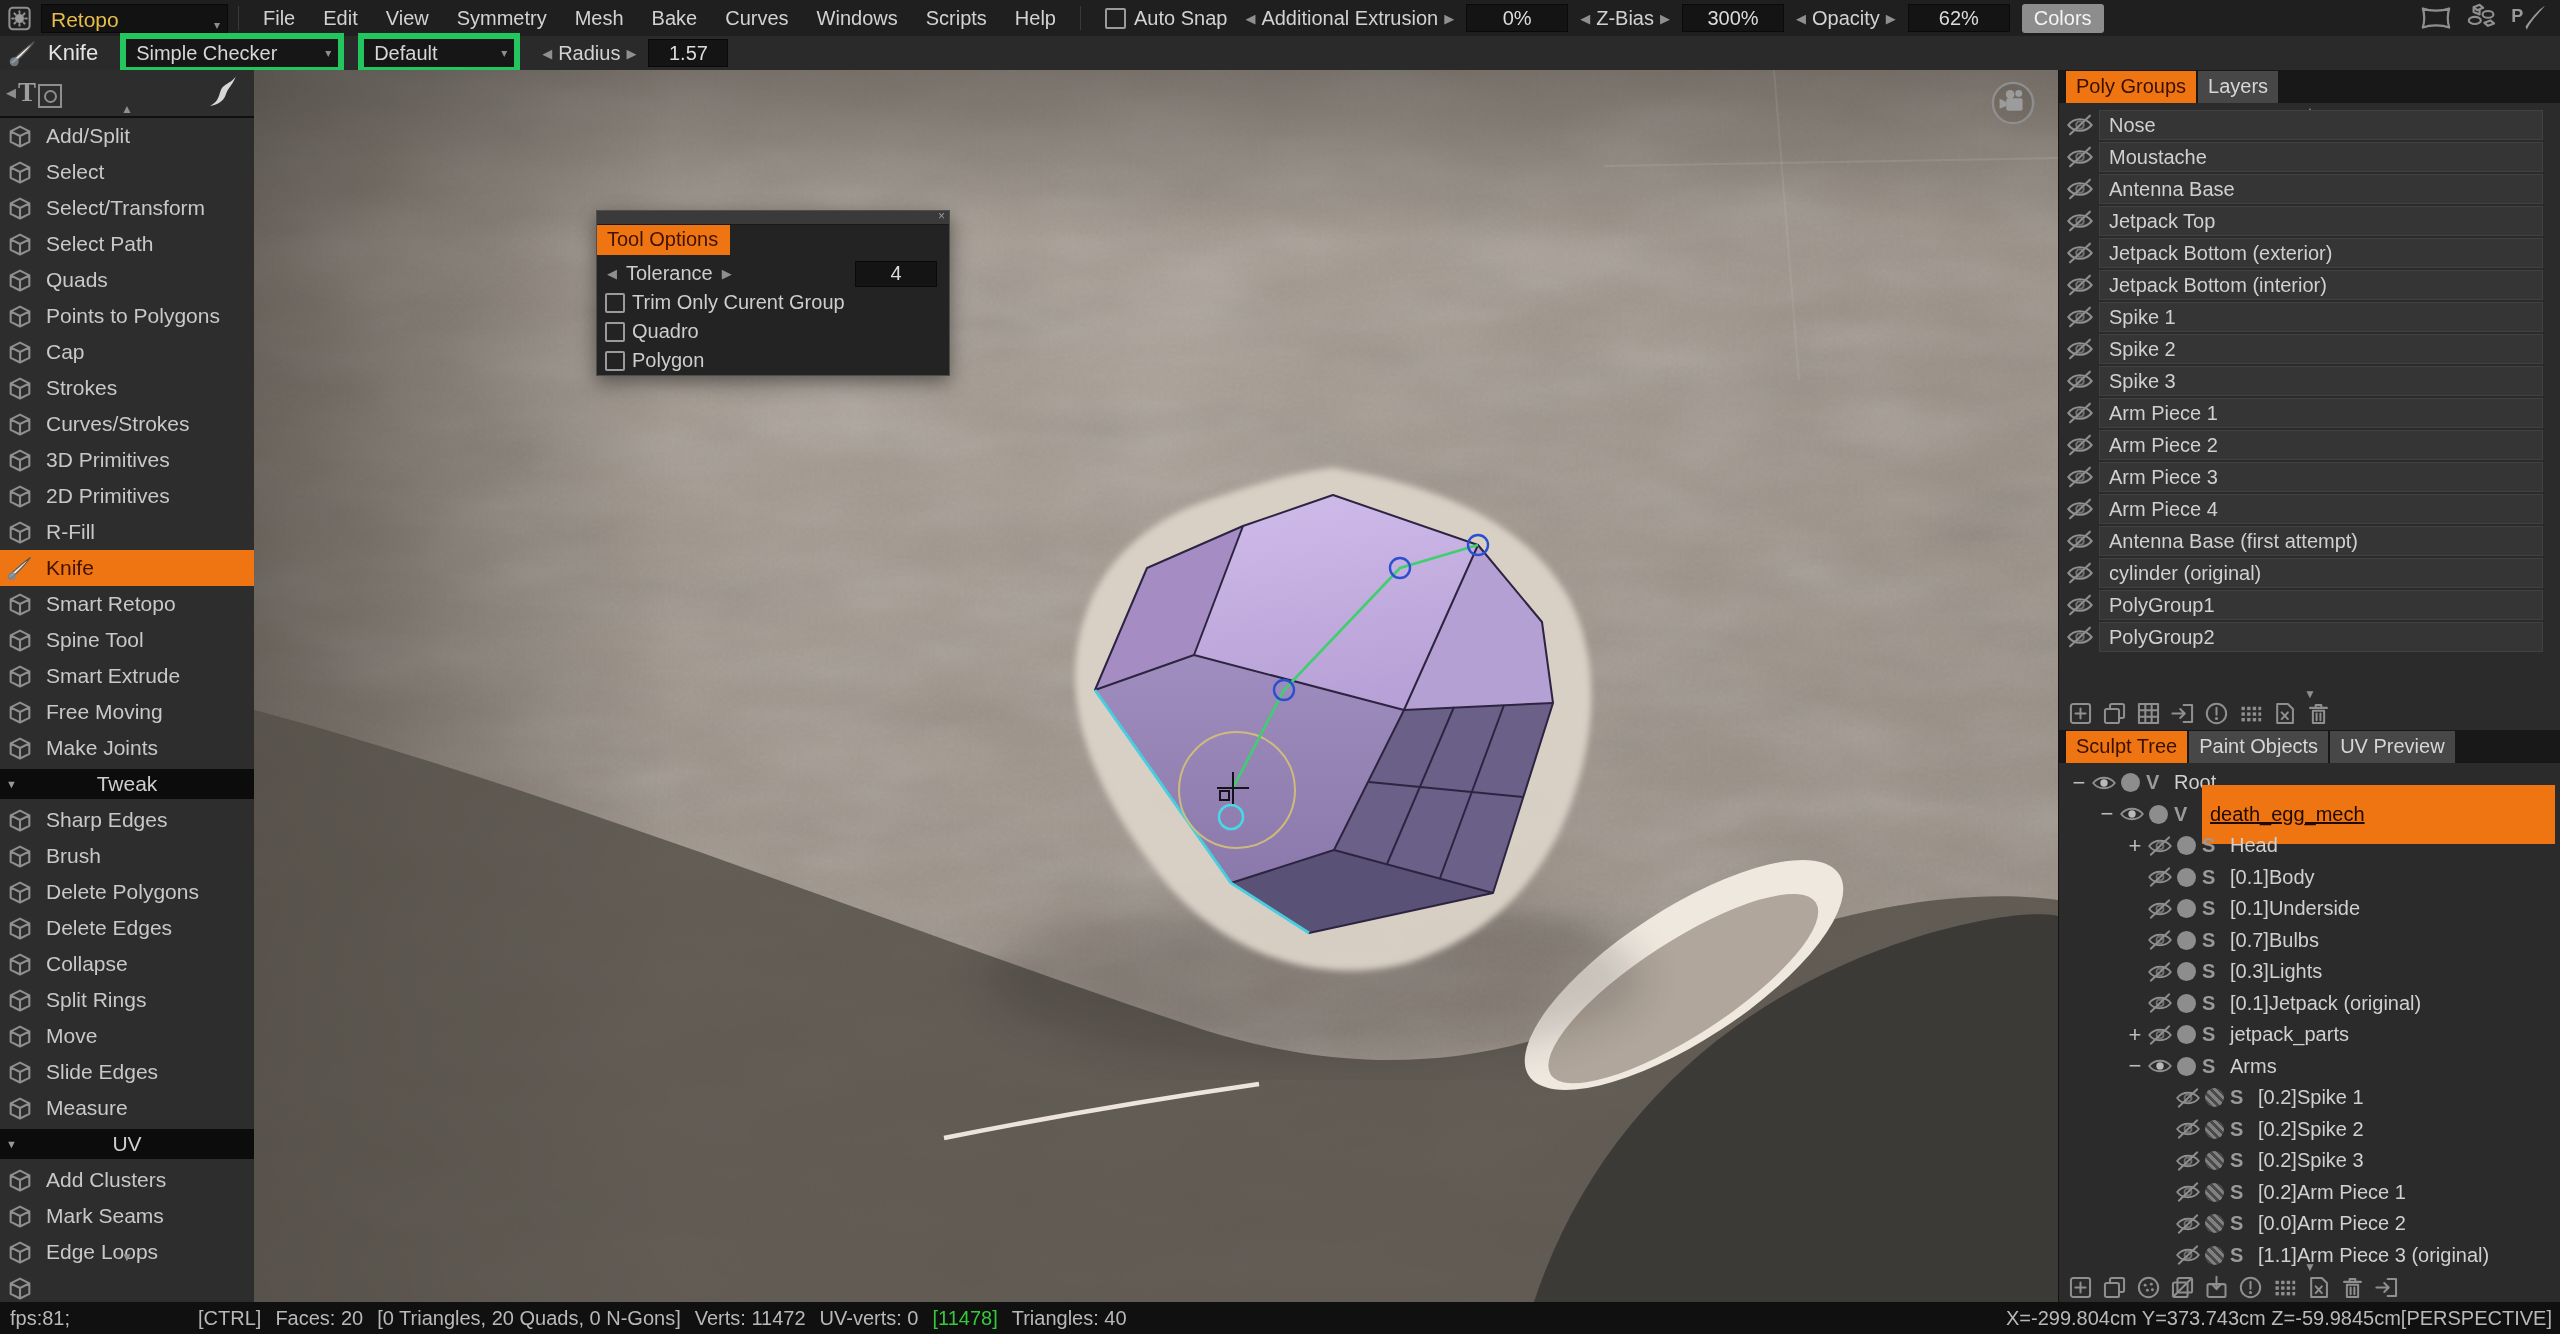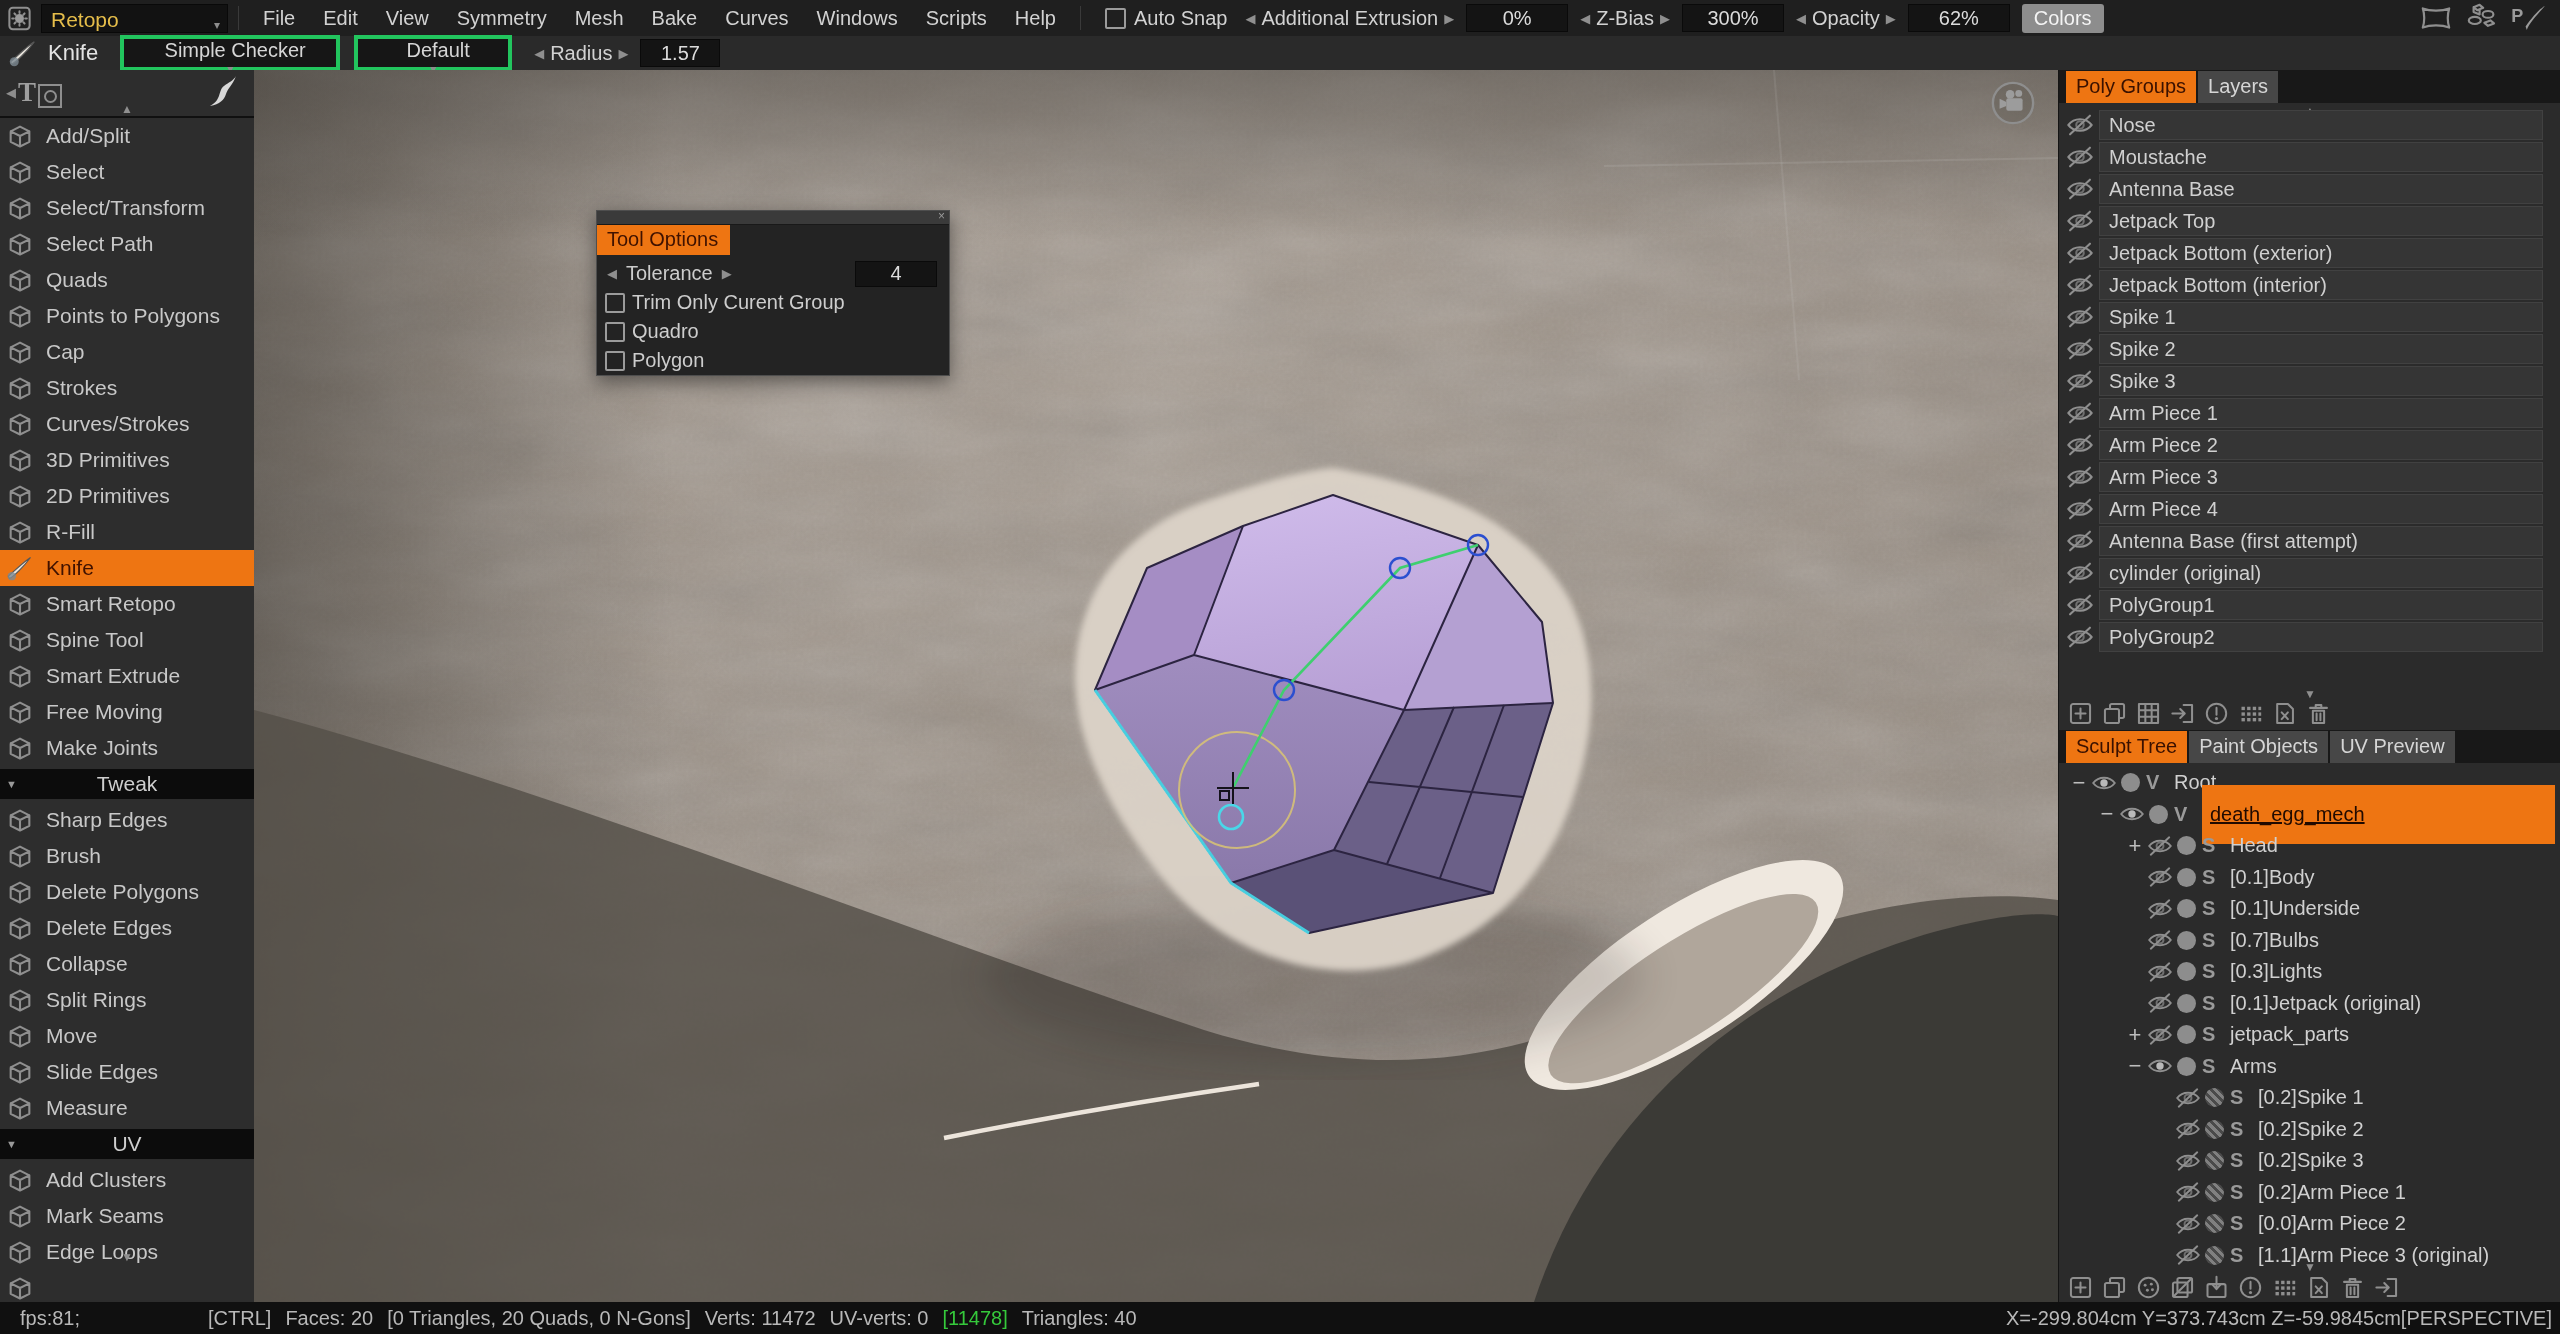--- a/index.html
+++ b/index.html
@@ -23,21 +23,21 @@
   .valbox{height:26px;min-width:84px;background:#141414;border:1px solid #0a0a0a;color:#dcdcdc;
           font-size:20px;display:flex;align-items:center;justify-content:center;padding:0 8px;margin:0 4px;}
   .colors-btn{background:#8d8d8d;color:#f4f4f4;font-size:20px;border-radius:3px;
               padding:3px 12px;margin-left:8px;}
   .room-icons{margin-left:auto;display:flex;align-items:center;gap:10px;padding-right:14px;}
   .room-icons svg{width:36px;height:30px;}
   
   .toolbar2{position:absolute;left:0;top:36px;width:2560px;height:34px;background:#2a2a2a;
             display:flex;align-items:center;border-bottom:1px solid #161616;}
   .toolbar2 .toolname{font-size:22px;color:#e3e3e3;margin:0 22px 0 10px;}
-  .tb-dd{height:28px;background:#161616;border:4px solid #22c55e;display:flex;align-items:center;margin-right:14px;flex-direction:column;}
+  .tb-dd{height:28px;background:#161616;border:6px solid #22c55e;display:flex;align-items:center;margin-right:14px;}
   .tb-dd .lbl{font-size:20px;color:#d6d6d6;padding-left:10px;flex:1;}
   .dd-checker{width:212px;}
   .dd-preset{width:150px;}
   .tool-icon{width:30px;height:30px;margin-left:8px;flex:none;}
   
   .left-panel{position:absolute;left:0;top:70px;width:254px;height:1232px;background:#2d2d2d;
               border-right:1px solid #191919;overflow:hidden;}
   .lp-header{position:relative;height:46px;border-bottom:2px solid #101010;}
   .lp-header .ticon{position:absolute;left:6px;top:6px;color:#9f9f9f;font-size:24px;display:flex;align-items:center;}
   .lp-header .ticon .tl{font-family:"Liberation Serif",serif;font-weight:bold;font-size:27px;}
@@ -85,21 +85,21 @@
   .tr-exp{width:24px;text-align:center;color:#bdbdbd;font-size:22px;flex:none;}
   .tree-row svg.eye{width:26px;height:26px;flex:none;margin-right:4px;}
   .dot{width:19px;height:19px;border-radius:50%;background:#8d8d8d;flex:none;margin-right:6px;}
   .dot.hatch{background:repeating-linear-gradient(45deg,#808080 0 3px,#4a4a4a 3px 6px);}
   .tr-letter{color:#9a9a9a;font-size:20px;width:20px;flex:none;font-weight:bold;}
   .tr-label{margin-left:8px;}
   .tr-label.sel{flex:1;background:var(--accent);color:#200a00;padding:18px 8px;margin-right:6px;text-decoration:underline;}
   
   .statusbar{position:absolute;left:0;top:1302px;width:2560px;height:32px;background:#101010;
              display:flex;align-items:center;font-size:20px;color:#b8b8b8;}
-  .statusbar .fps{margin-left:20px;}
+  .statusbar .fps{margin-left:10px;}
   .statusbar .grp{display:flex;gap:14px;margin-left:128px;}
   .statusbar .grn{color:#35c93b;}
   .statusbar .coords{margin-left:auto;margin-right:8px;}
   svg .ic{stroke:#8f8f8f;fill:none;stroke-width:1.8;stroke-linecap:round;stroke-linejoin:round;}
 </style>
 </head>
 <body>
 
 <svg width="0" height="0" style="position:absolute">
   <defs>

